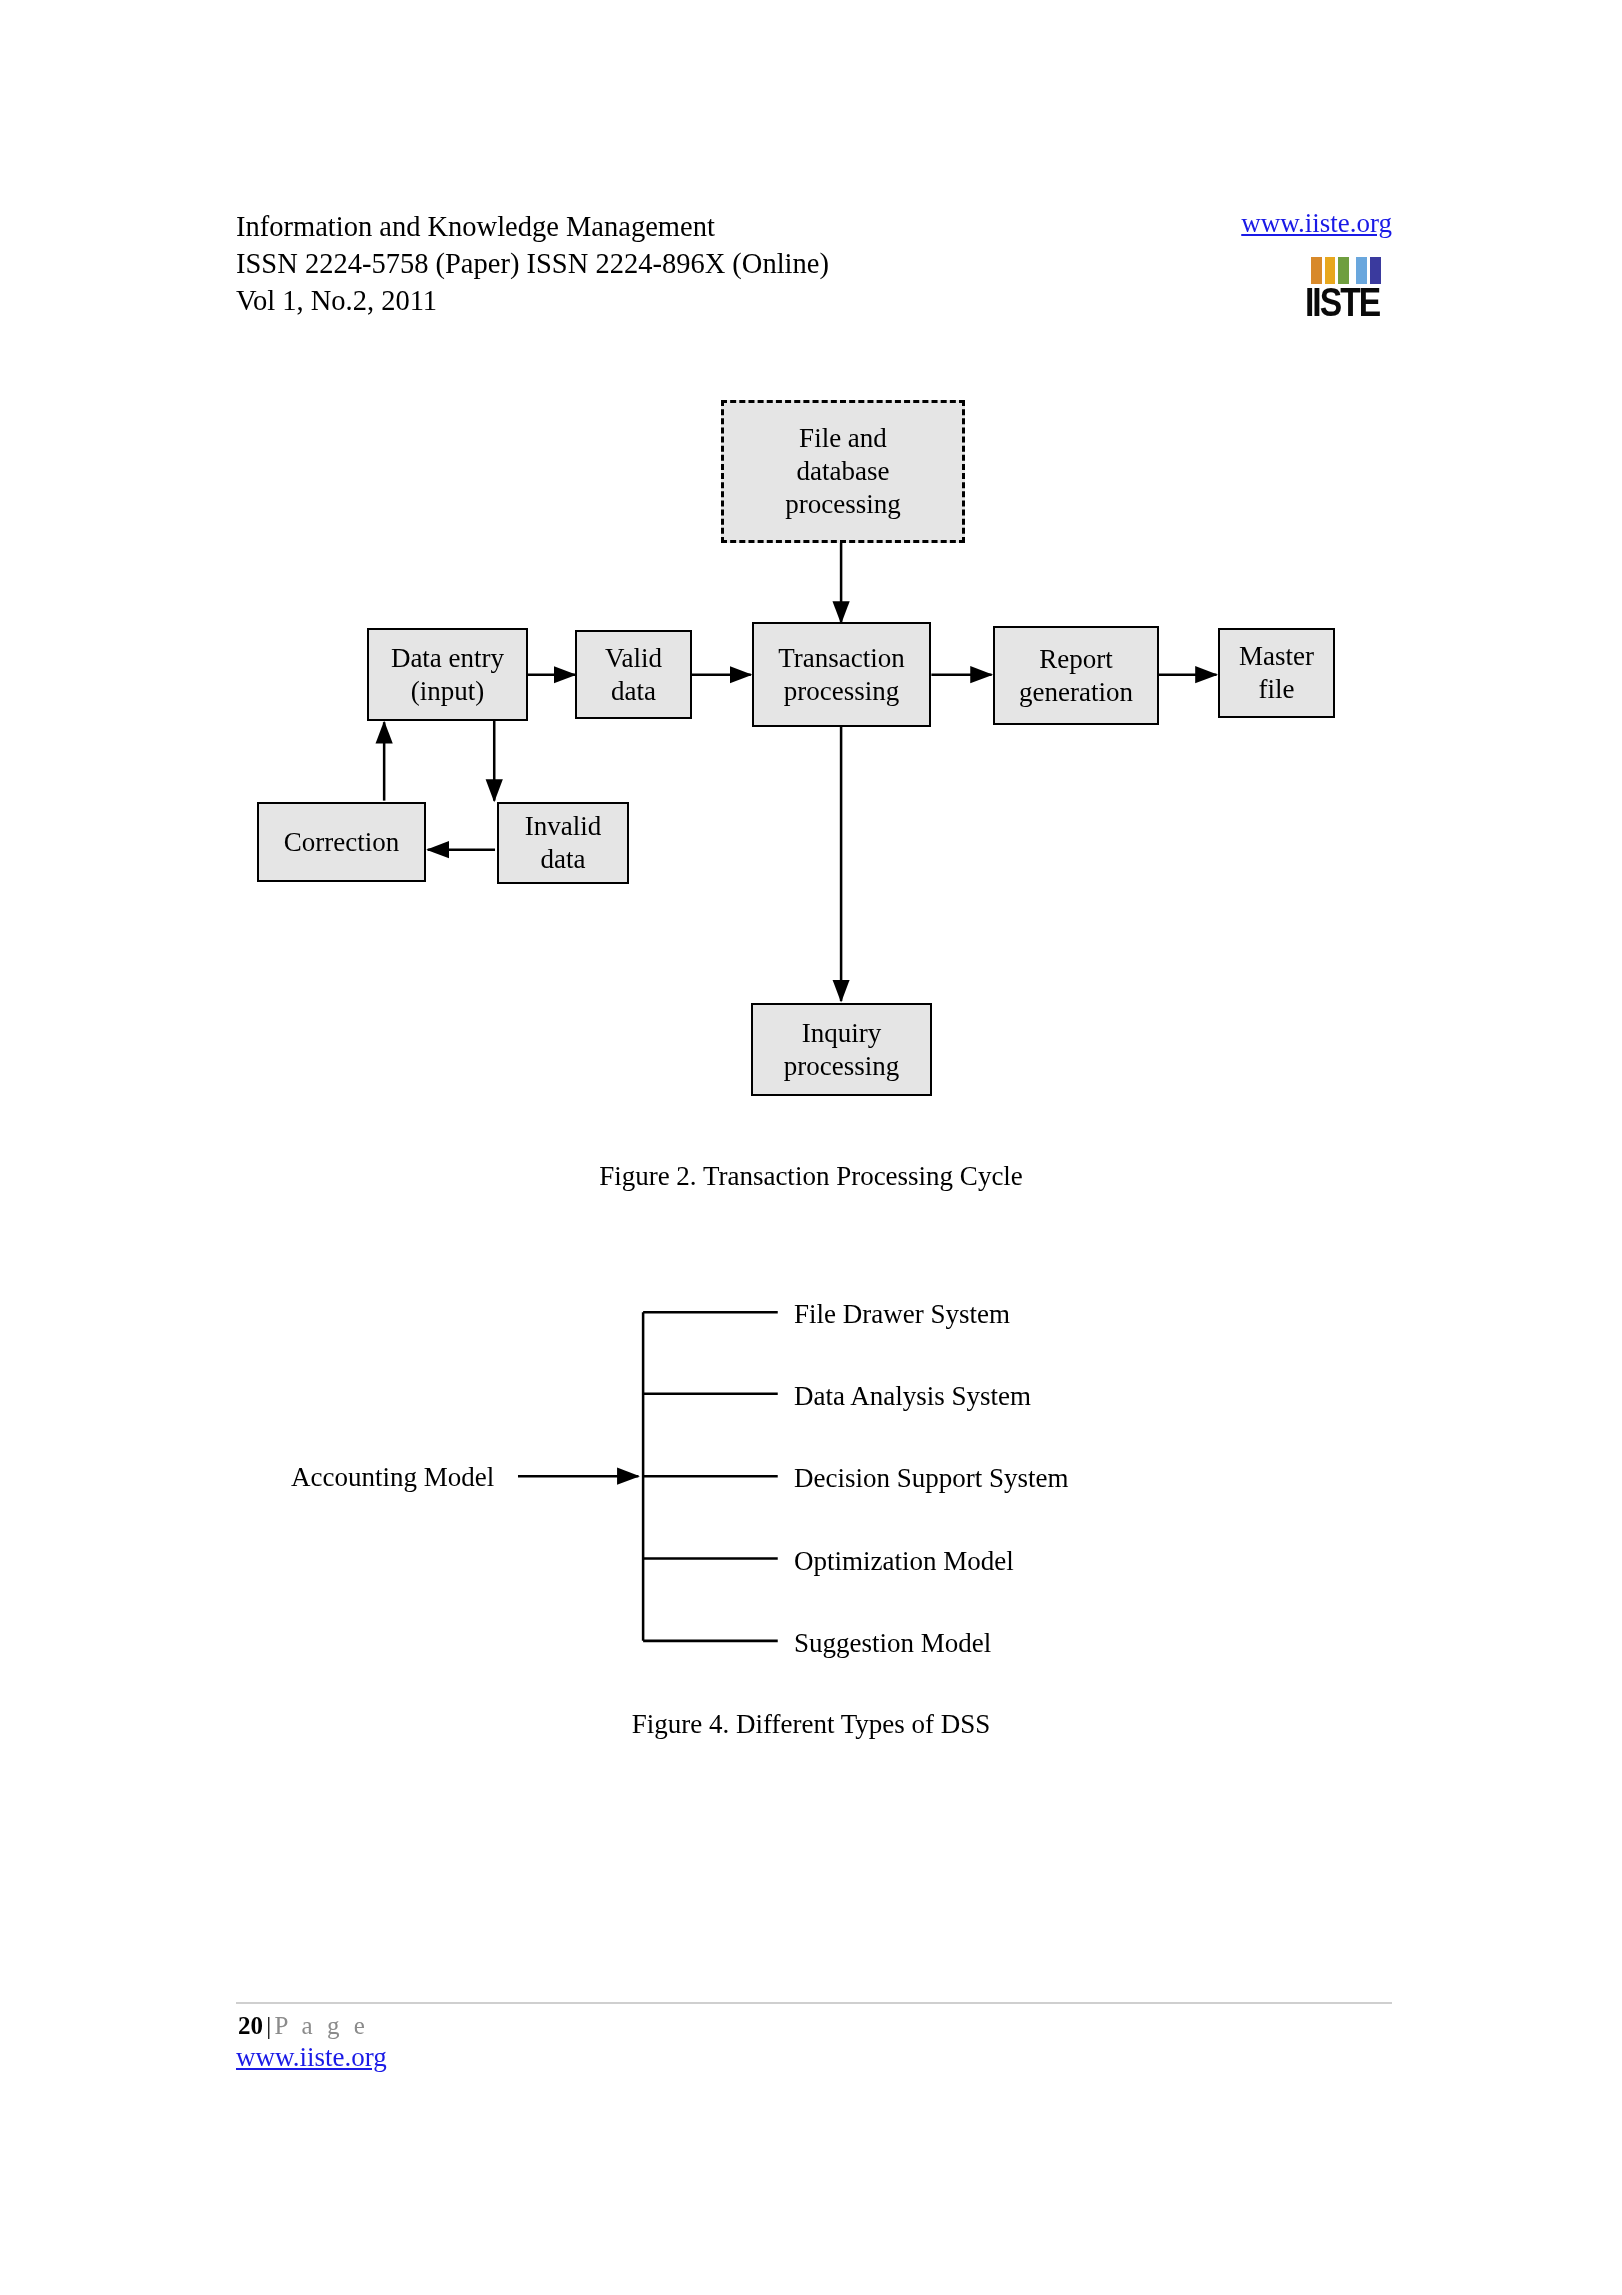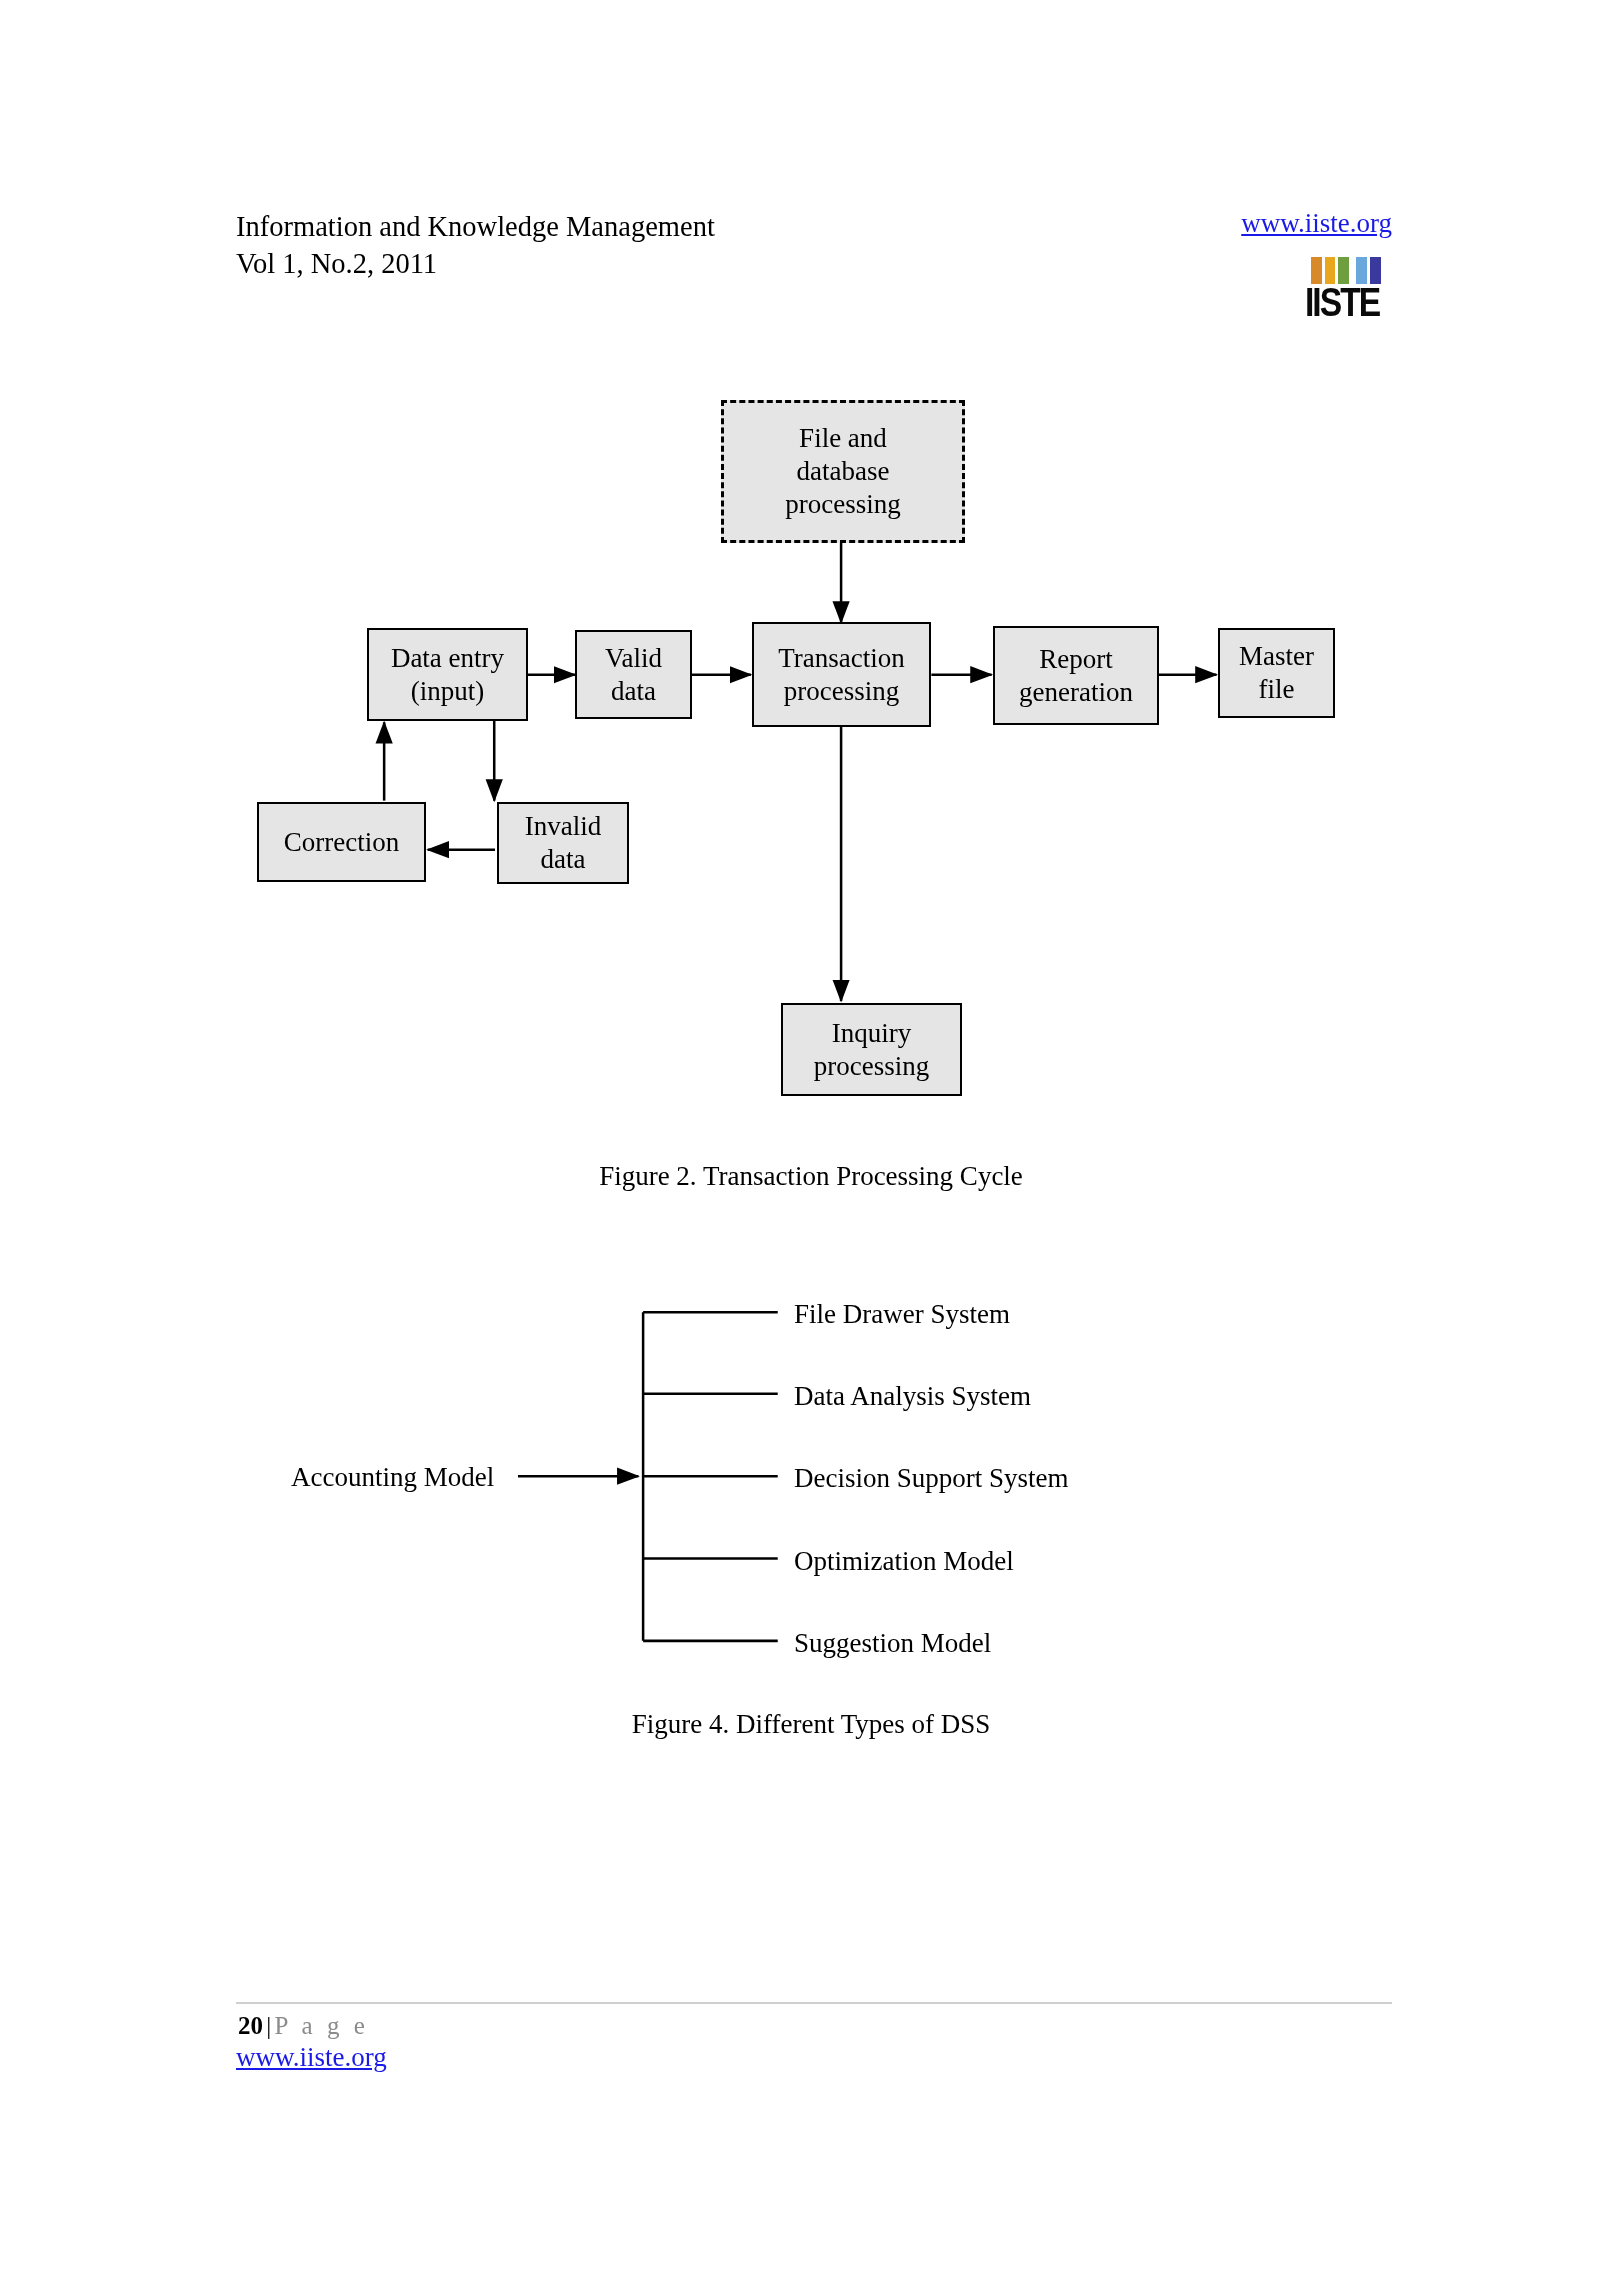--- a/index.html
+++ b/index.html
@@ -175,20 +175,21 @@
   }
 </style>
 </head>
 <body>
 
 <div class="page">
 
   <div class="header">
     <div class="header-left">
       <div>Information and Knowledge Management</div>
+      <div>ISSN 2224-5758 (Paper) ISSN 2224-896X (Online)</div>
       <div>Vol 1, No.2, 2011</div>
     </div>
     <div class="header-right">
       <a class="header-link" href="#">www.iiste.org</a>
       <div class="logo">
         <div class="logo-bars">
           <span class="lb0"></span>
           <span class="lb1"></span>
           <span class="lb2"></span>
           <span class="lb3"></span>
@@ -274,21 +275,21 @@
     <div>Correction</div>
   </div>
 
   <div class="fbox" style="left:497px; top:802px; width:132px; height:82px;">
     <div>
       <div>Invalid</div>
       <div>data</div>
     </div>
   </div>
 
-  <div class="fbox" style="left:751px; top:1003px; width:181px; height:93px;margin-left:30px;">
+  <div class="fbox" style="left:751px; top:1003px; width:181px; height:93px;">
     <div>
       <div>Inquiry</div>
       <div>processing</div>
     </div>
   </div>
 
   <div class="caption" style="left:0; top:1161px; width:1622px;">Figure 2. Transaction Processing Cycle</div>
 
   <svg class="fig3" width="1622" height="2295" viewBox="0 0 2048 2898" aria-hidden="true">
     <g stroke="#000000" stroke-width="3.2" fill="none">

